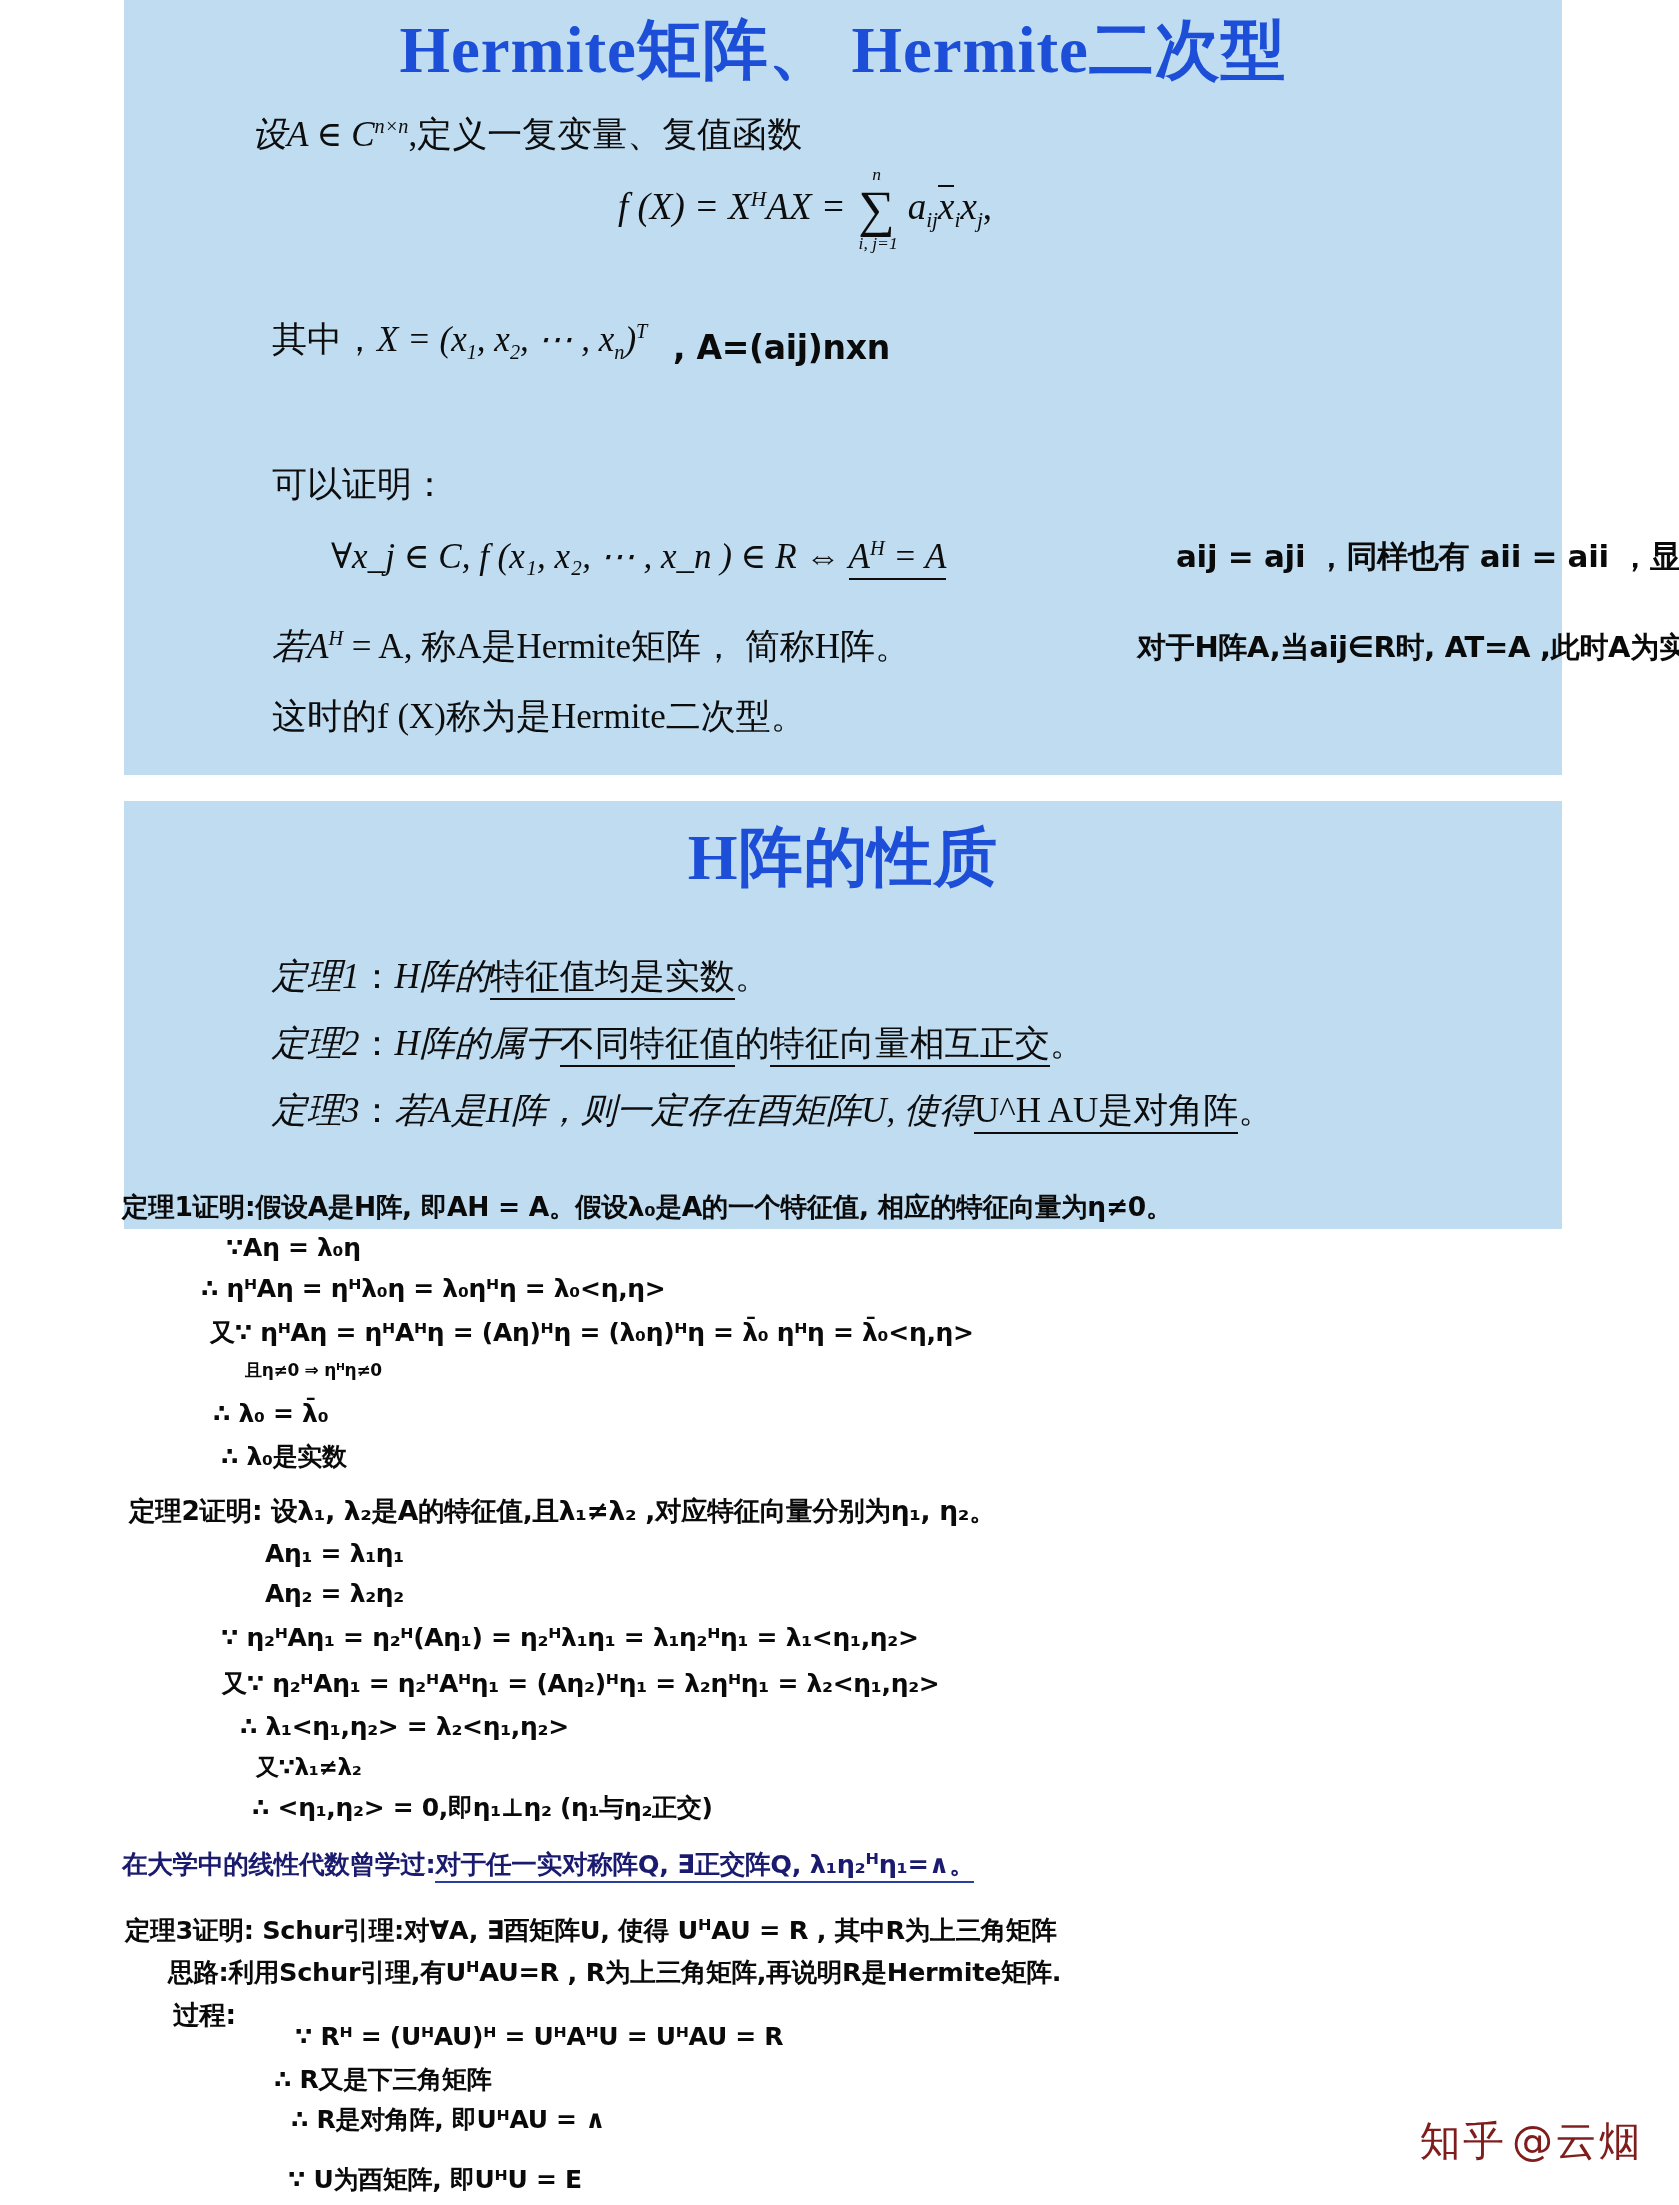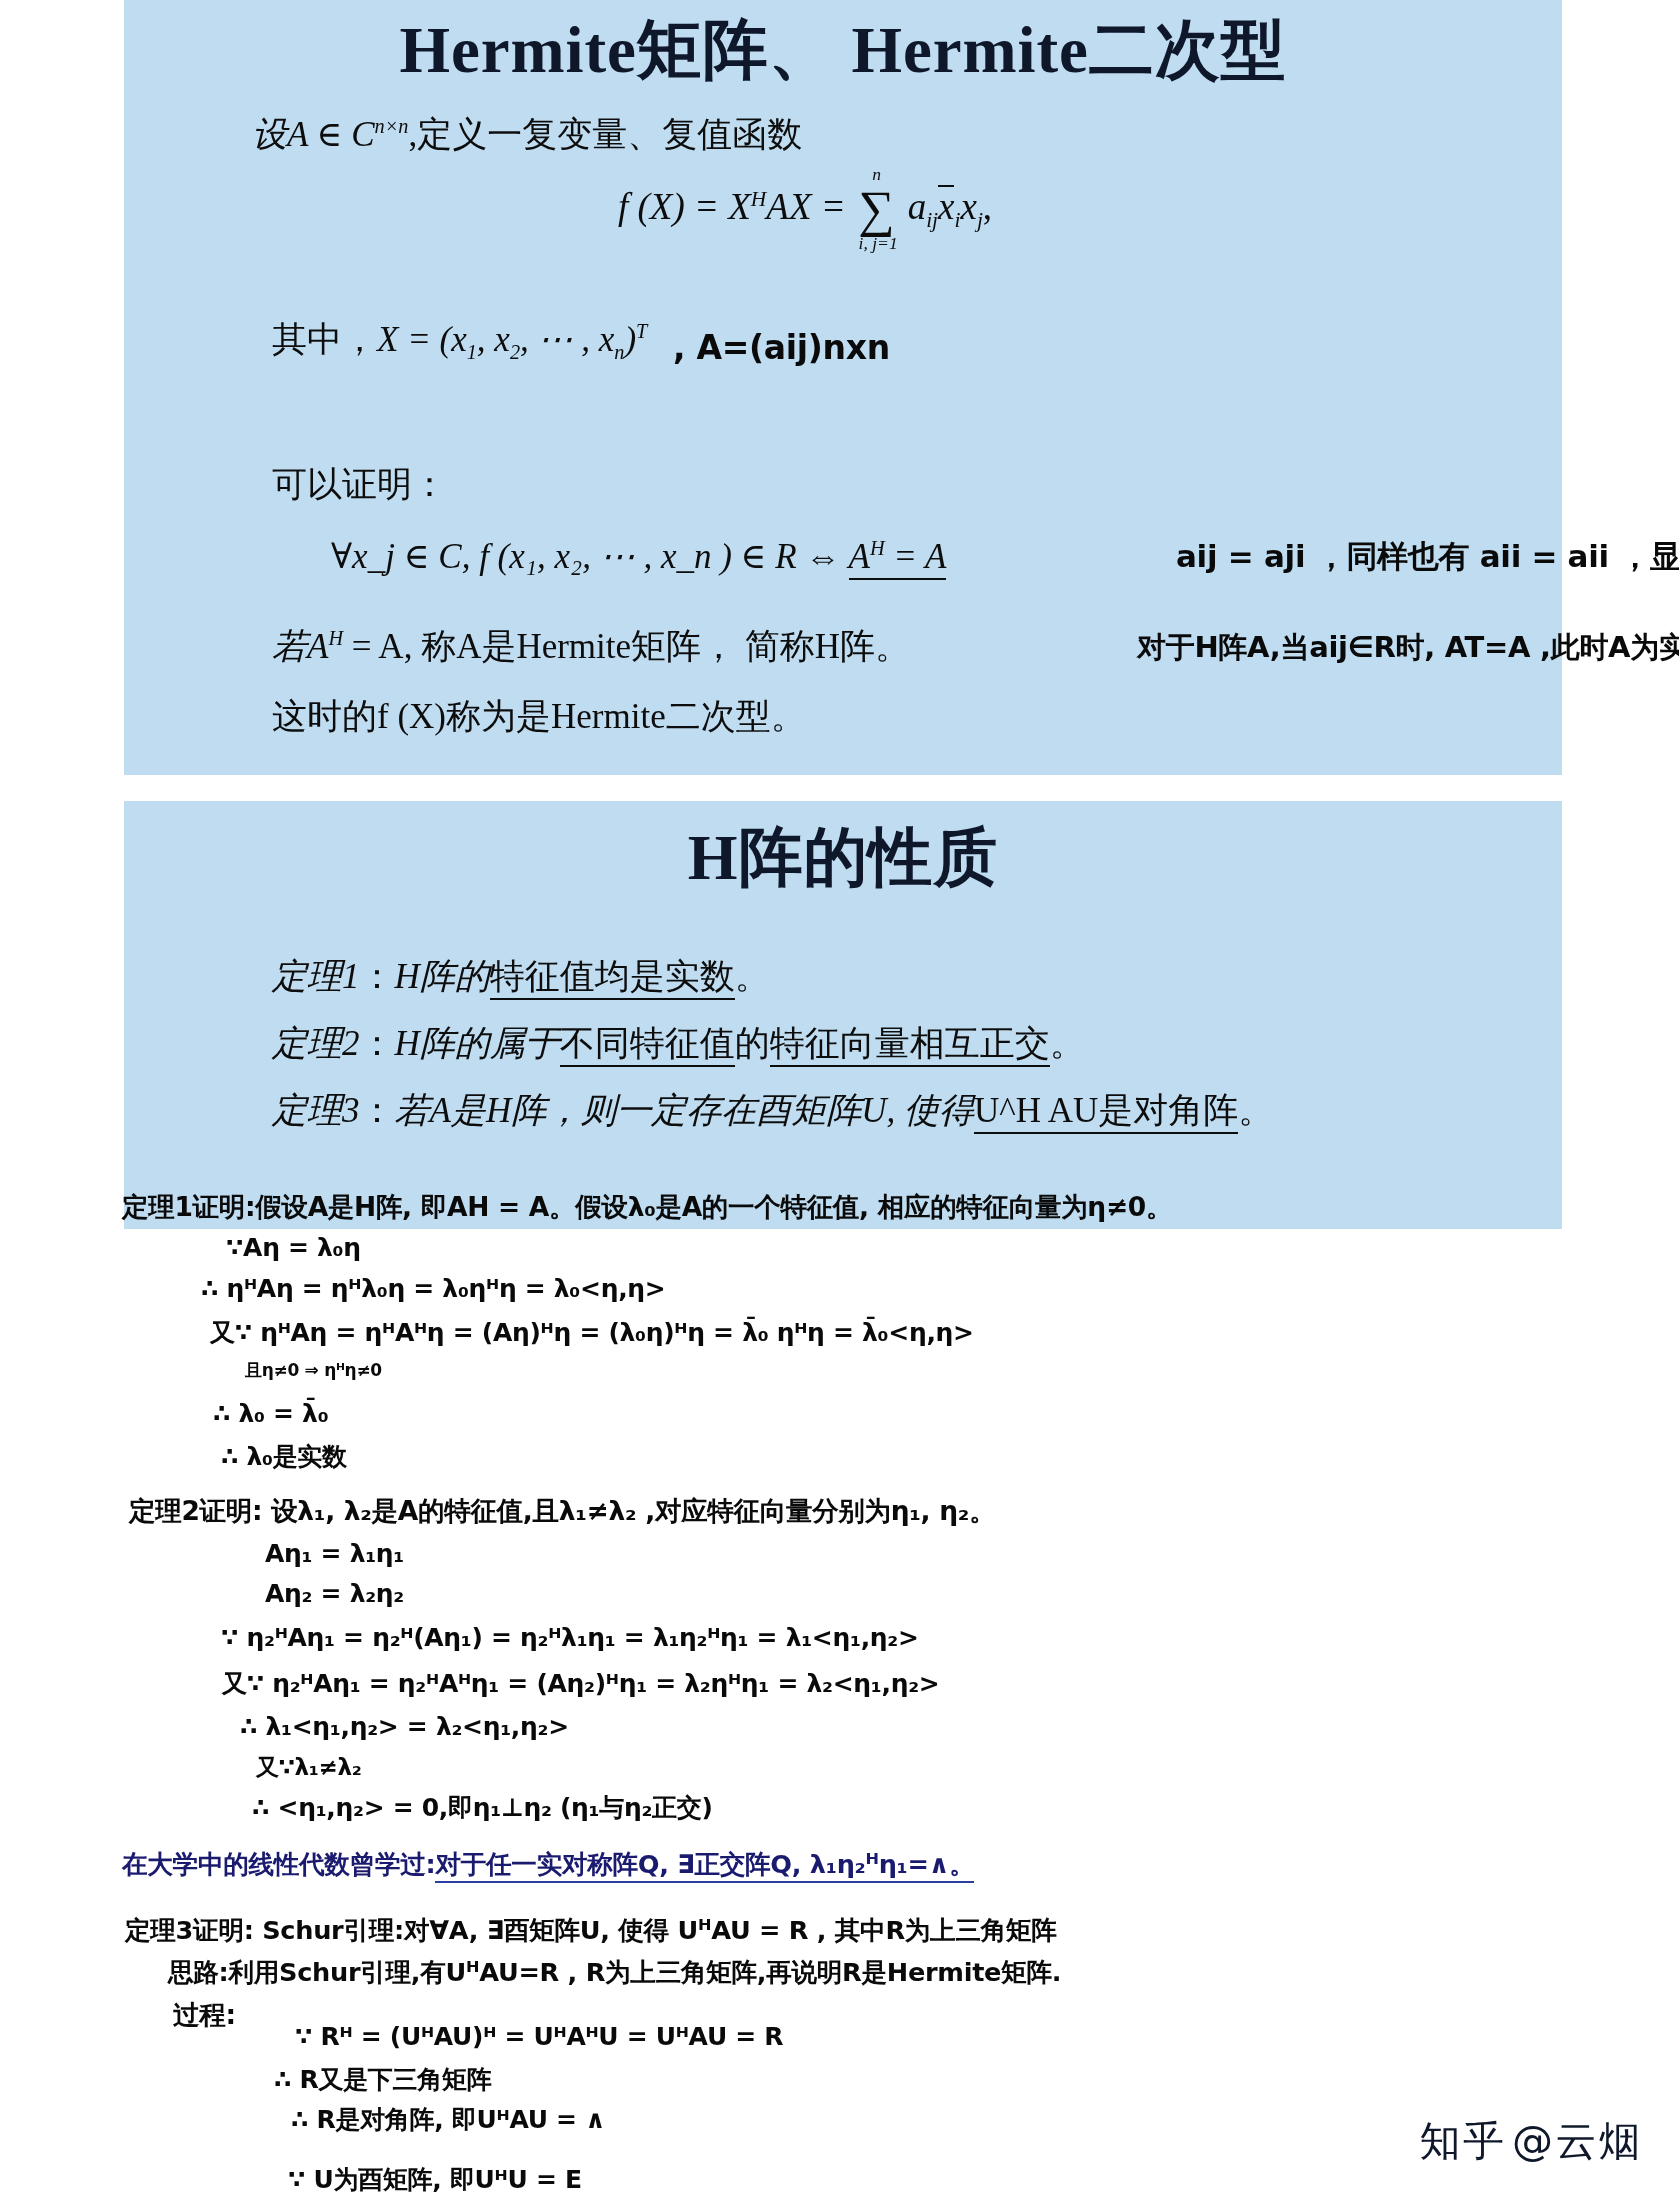--- a/index.html
+++ b/index.html
@@ -27,21 +27,21 @@
     width: 1438px;
     background: #bfdcf0;
   }
   #slide-1 { top: 0px; height: 775px; }
   #slide-2 { top: 801px; height: 428px; }
 
   .slide-title {
     text-align: center;
     font-family: "Liberation Serif", "DejaVu Serif", serif;
     font-weight: bold;
-    color: #0f172a;
+    color: #1d4ed8;
     letter-spacing: 0.9px;
     white-space: nowrap;
   }
   #slide-1 .slide-title {
     font-size: 65px;
     padding-top: 12.4px;
     line-height: 1.18;
   }
   #slide-2 .slide-title {
     font-size: 64px;
@@ -98,21 +98,21 @@
     display: inline-block;
     line-height: 1.0;
     padding-top: 0.9px;
   }
 
   
   #watermark {
     position: absolute;
     right: 32px;
     bottom: 37px;
-    color: #0f172a;
+    color: #7f1d1d;
     font-size: 41px;
     font-family: "DejaVu Sans", sans-serif;
     letter-spacing: 2.6px;
     white-space: nowrap;
   }
   #watermark .wm-at { margin: 0 5.3px; }
 </style>
 </head>
 <body>
 

